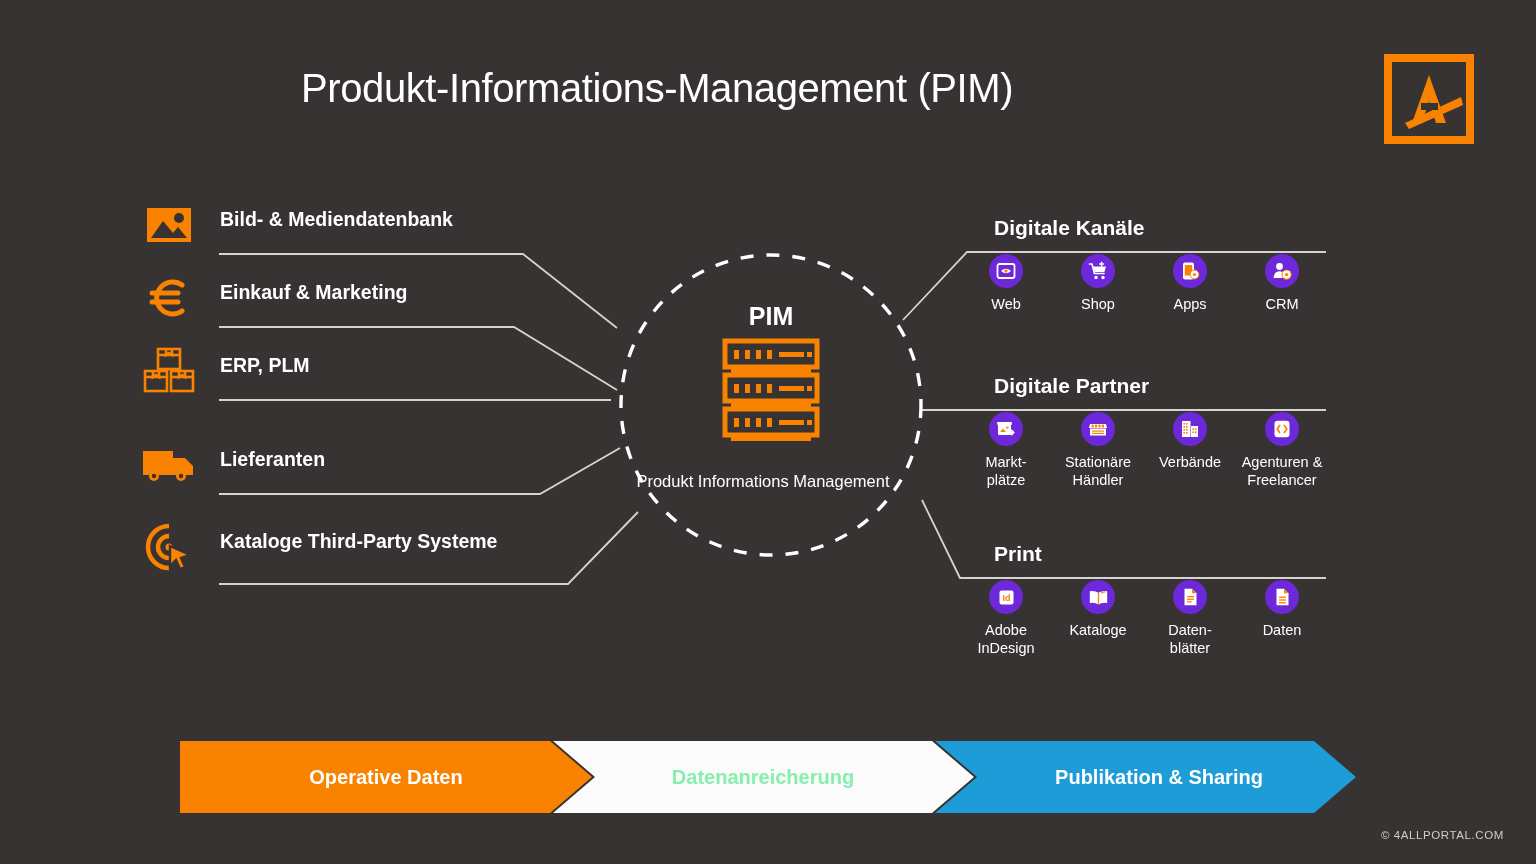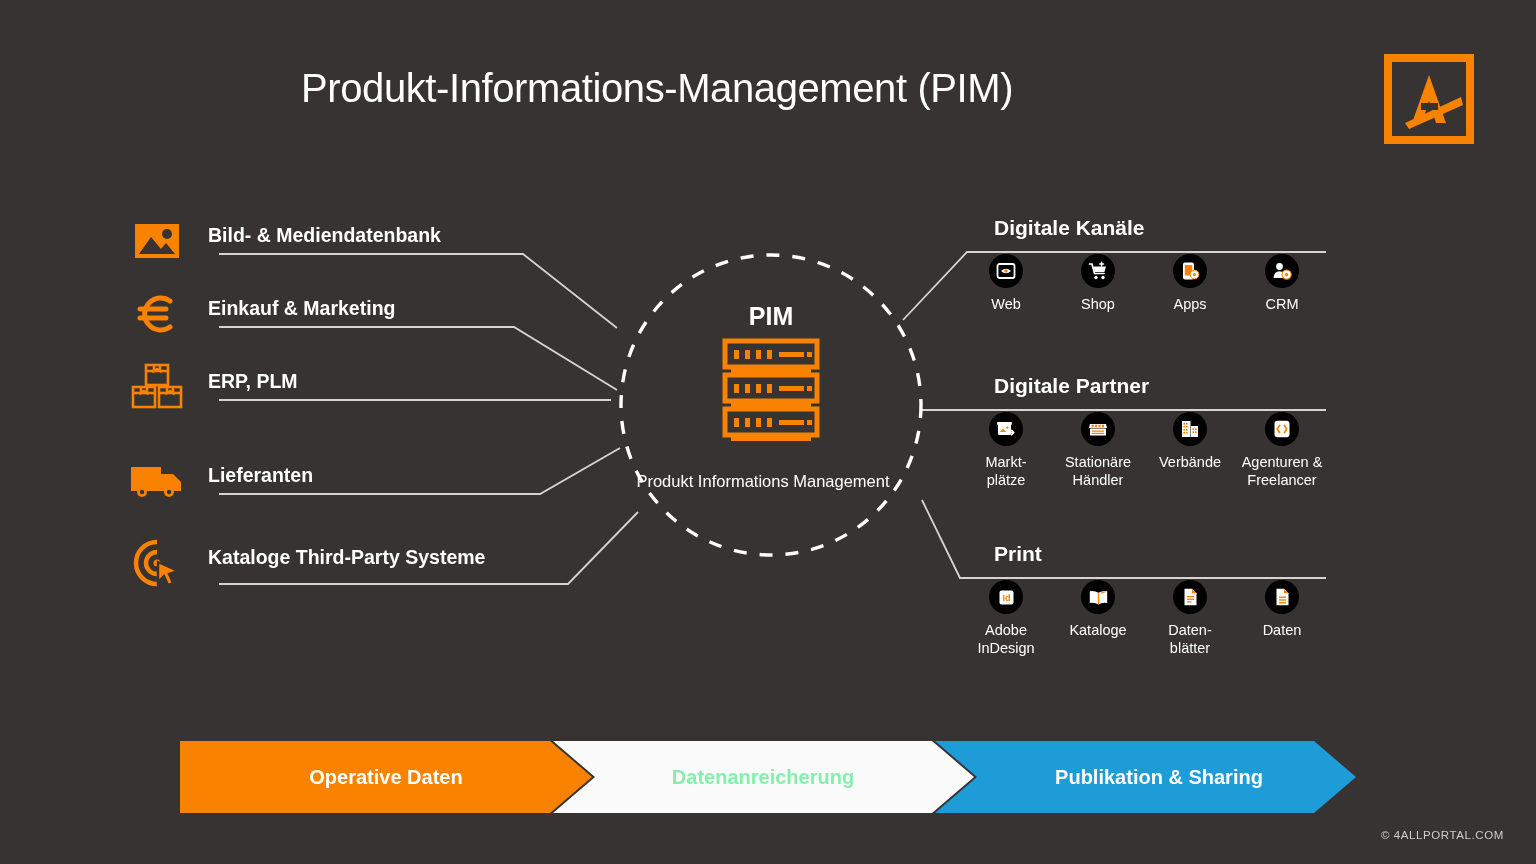--- a/index.html
+++ b/index.html
@@ -45,24 +45,23 @@
     left: 0;
     top: 0;
     width: 1536px;
     height: 864px;
     pointer-events: none;
   }
 
   
   .src {
     position: absolute;
-    left: 126px;
+    left: 138px;
     width: 420px;
     height: 74px;
-    margin-top: 16px;
   }
   .src .ico {
     position: absolute;
     left: 0;
     top: 0;
     width: 62px;
     height: 50px;
     display: flex;
     align-items: center;
     justify-content: center;
@@ -137,21 +136,21 @@
   .tile {
     width: 92px;
     display: flex;
     flex-direction: column;
     align-items: center;
   }
   .tile .bubble {
     width: 34px;
     height: 34px;
     border-radius: 50%;
-    background: #000000;
+    background: #6d28d9;
     display: flex;
     align-items: center;
     justify-content: center;
   }
   .tile .tlbl {
     margin-top: 7px;
     font-size: 14.5px;
     line-height: 18px;
     text-align: center;
     color: #ffffff;

